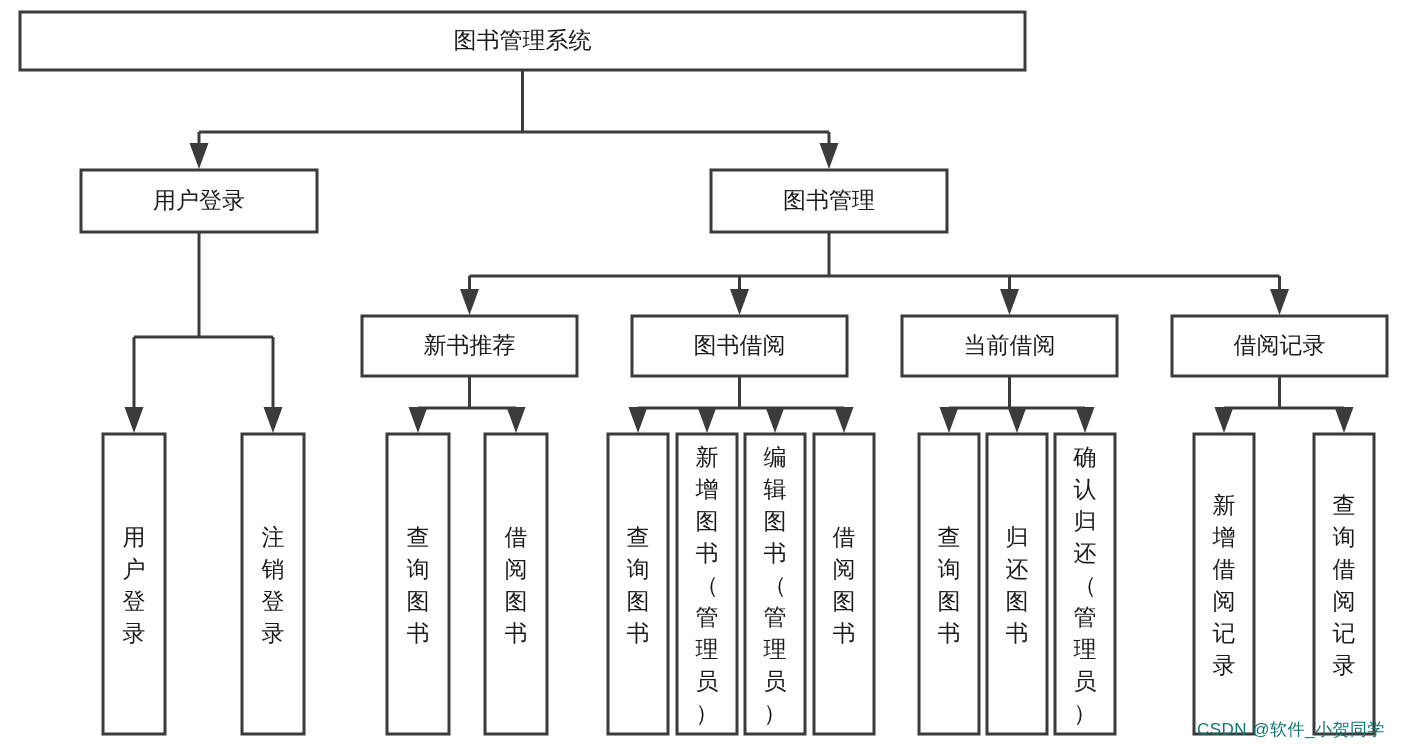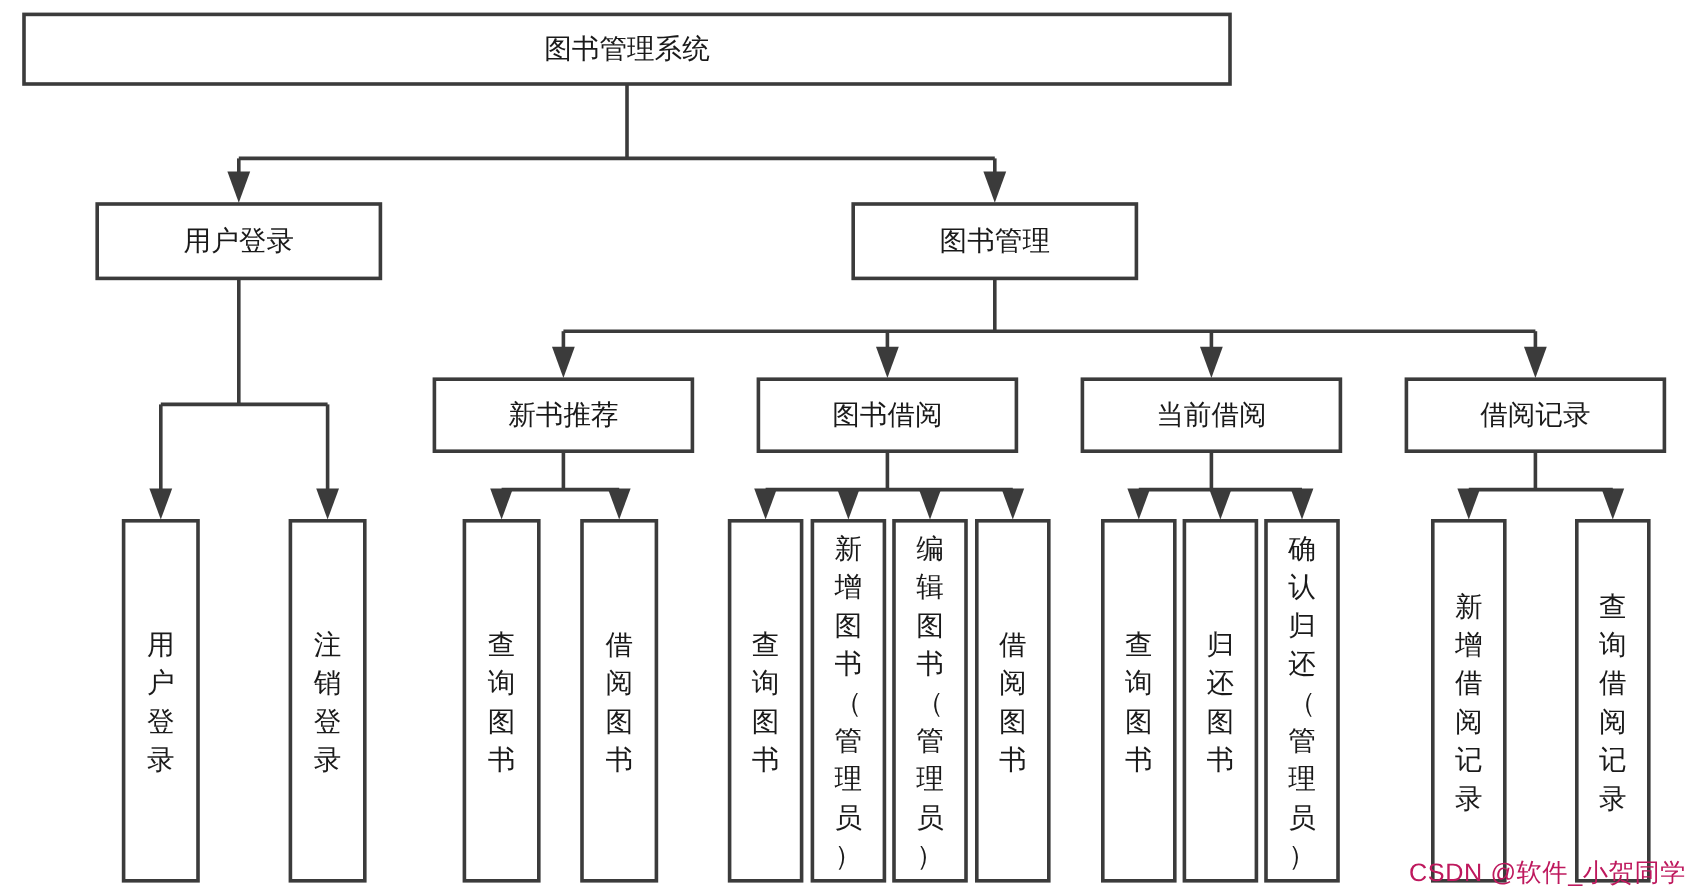--- a/index.html
+++ b/index.html
@@ -50,25 +50,25 @@
     dominant-baseline: middle;
   }
   .node-label-v {
     font-family: "Liberation Sans", "DejaVu Sans", sans-serif;
     font-size: 23px;
     fill: #1a1a1a;
     text-anchor: middle;
   }
   .watermark {
     position: absolute;
-    right: 0;
+    right: 20px;
     bottom: 6px;
     font-family: "Liberation Sans", "DejaVu Sans", sans-serif;
-    font-size: 21px;
-    color: #be185d;
+    font-size: 17px;
+    color: #0f766e;
     white-space: nowrap;
     letter-spacing: 0.5px;
   }
 </style>
 </head>
 <body>
 
 <div id="diagram-root">
   <svg class="flow" viewBox="0 0 1405 747" xmlns="http://www.w3.org/2000/svg">
     <g id="edges-layer">

